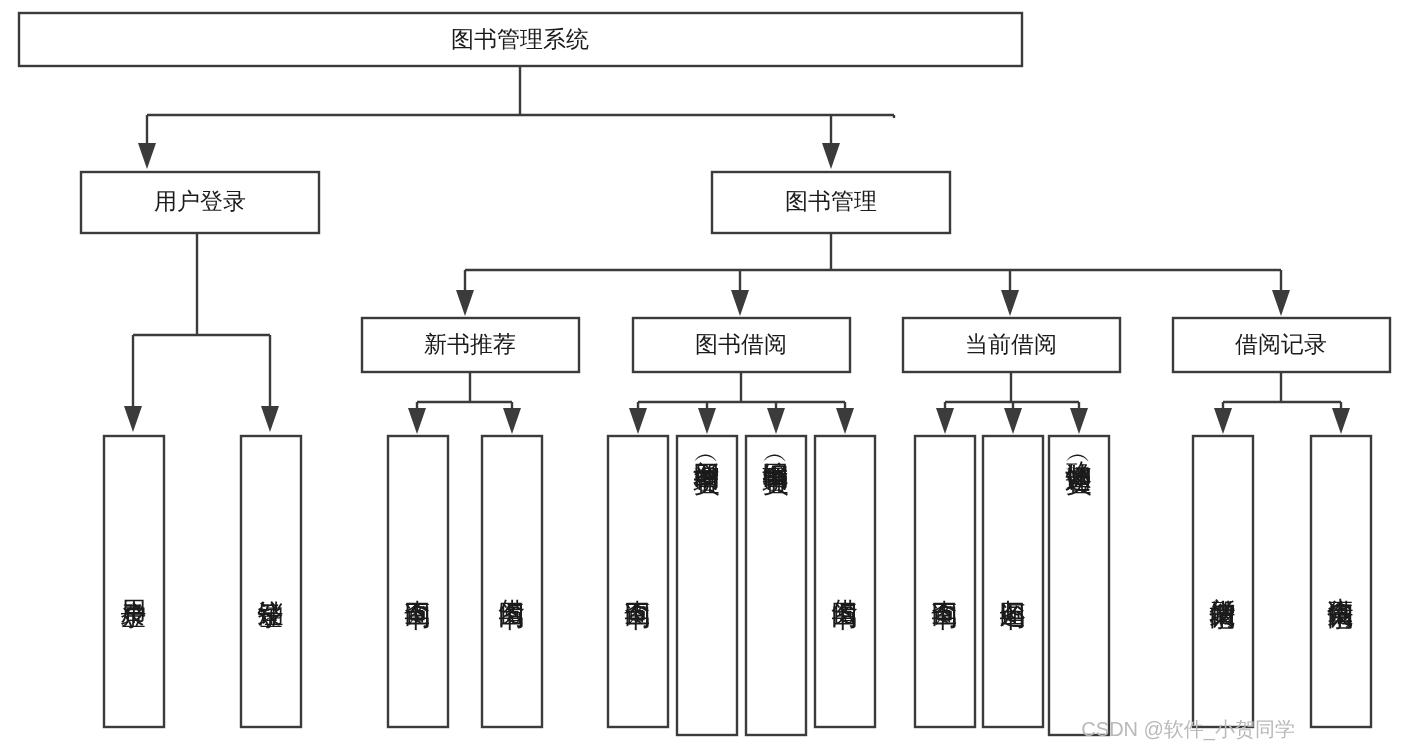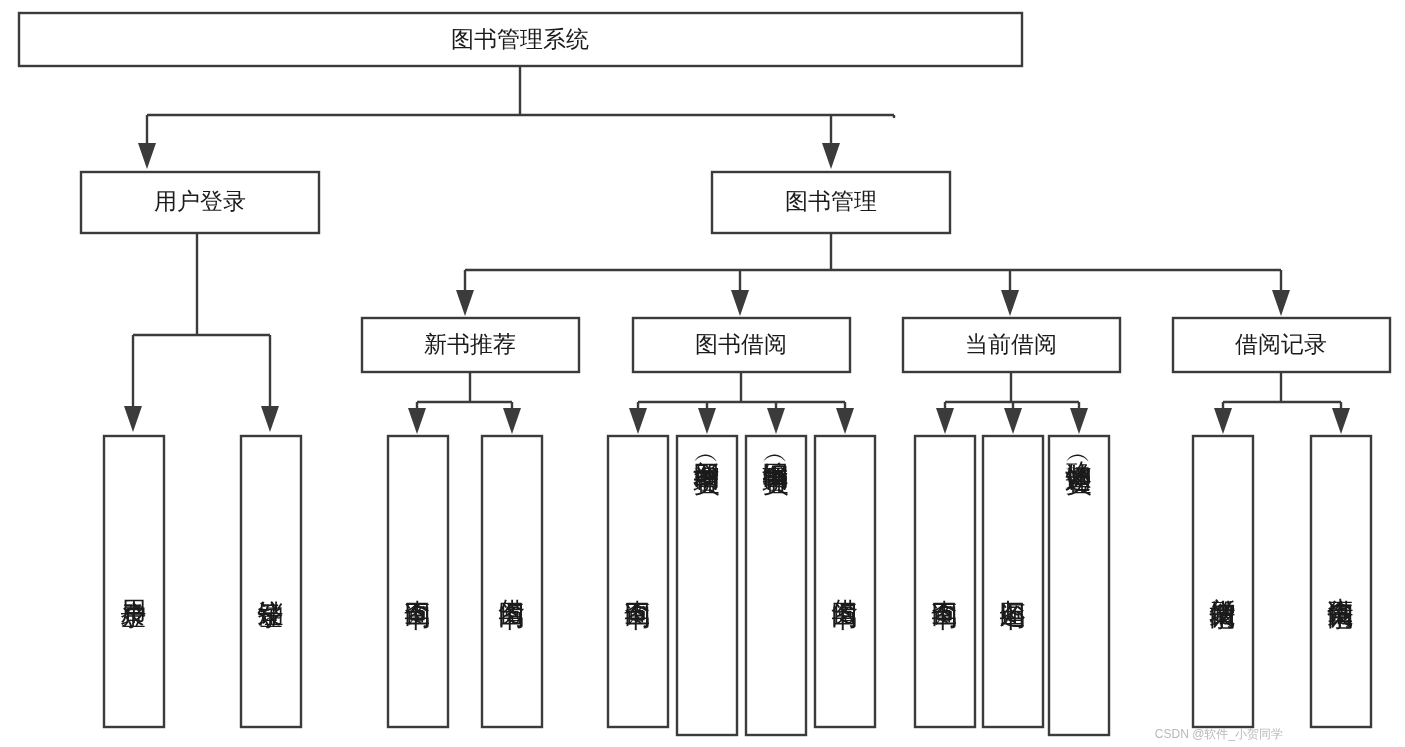--- a/index.html
+++ b/index.html
@@ -64,24 +64,24 @@
     text-align: center;
     pointer-events: none;
     box-sizing: border-box;
   }
   .node-label-v.align-top {
     justify-content: flex-start;
     padding-top: 4px;
   }
   #watermark {
     position: absolute;
-    right: 20px;
+    right: 8px;
     bottom: 4px;
     font-family: "Liberation Sans", "DejaVu Sans", sans-serif;
-    font-size: 12px;
+    font-size: 20px;
     color: #b9b9b9;
     white-space: pre;
   }
 </style>
 </head>
 <body>
 
 <div id="diagram-root">
 
   <svg class="diagram-canvas" viewBox="0 0 1405 747">

